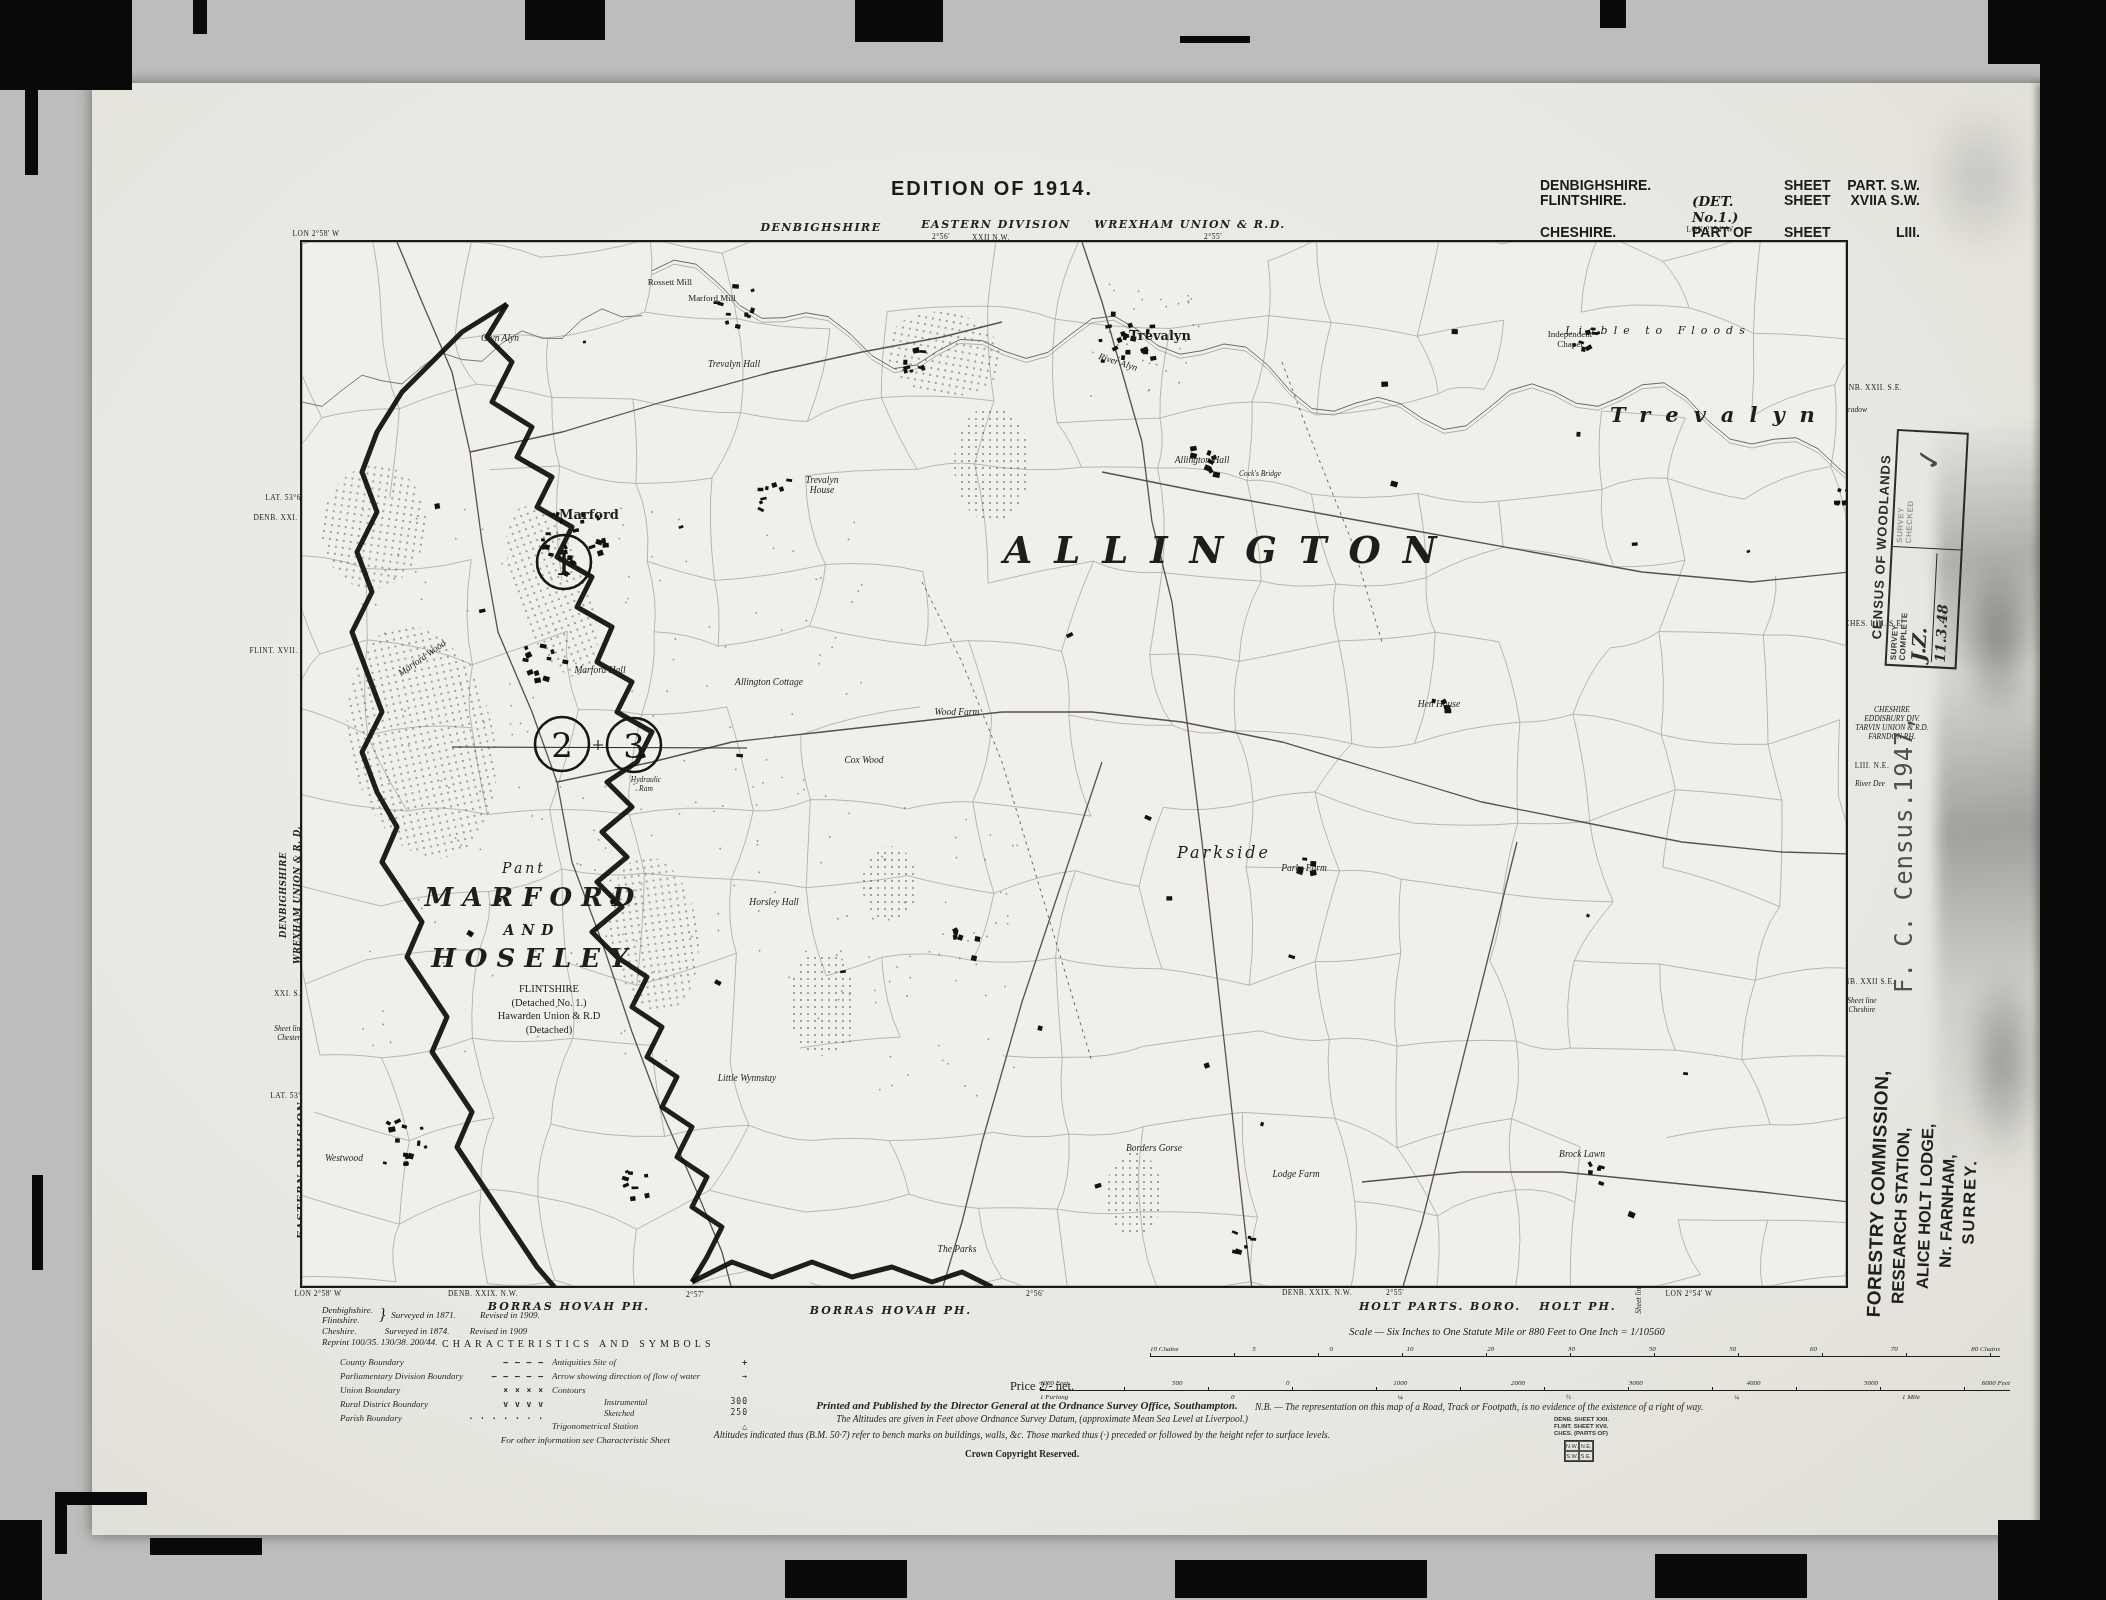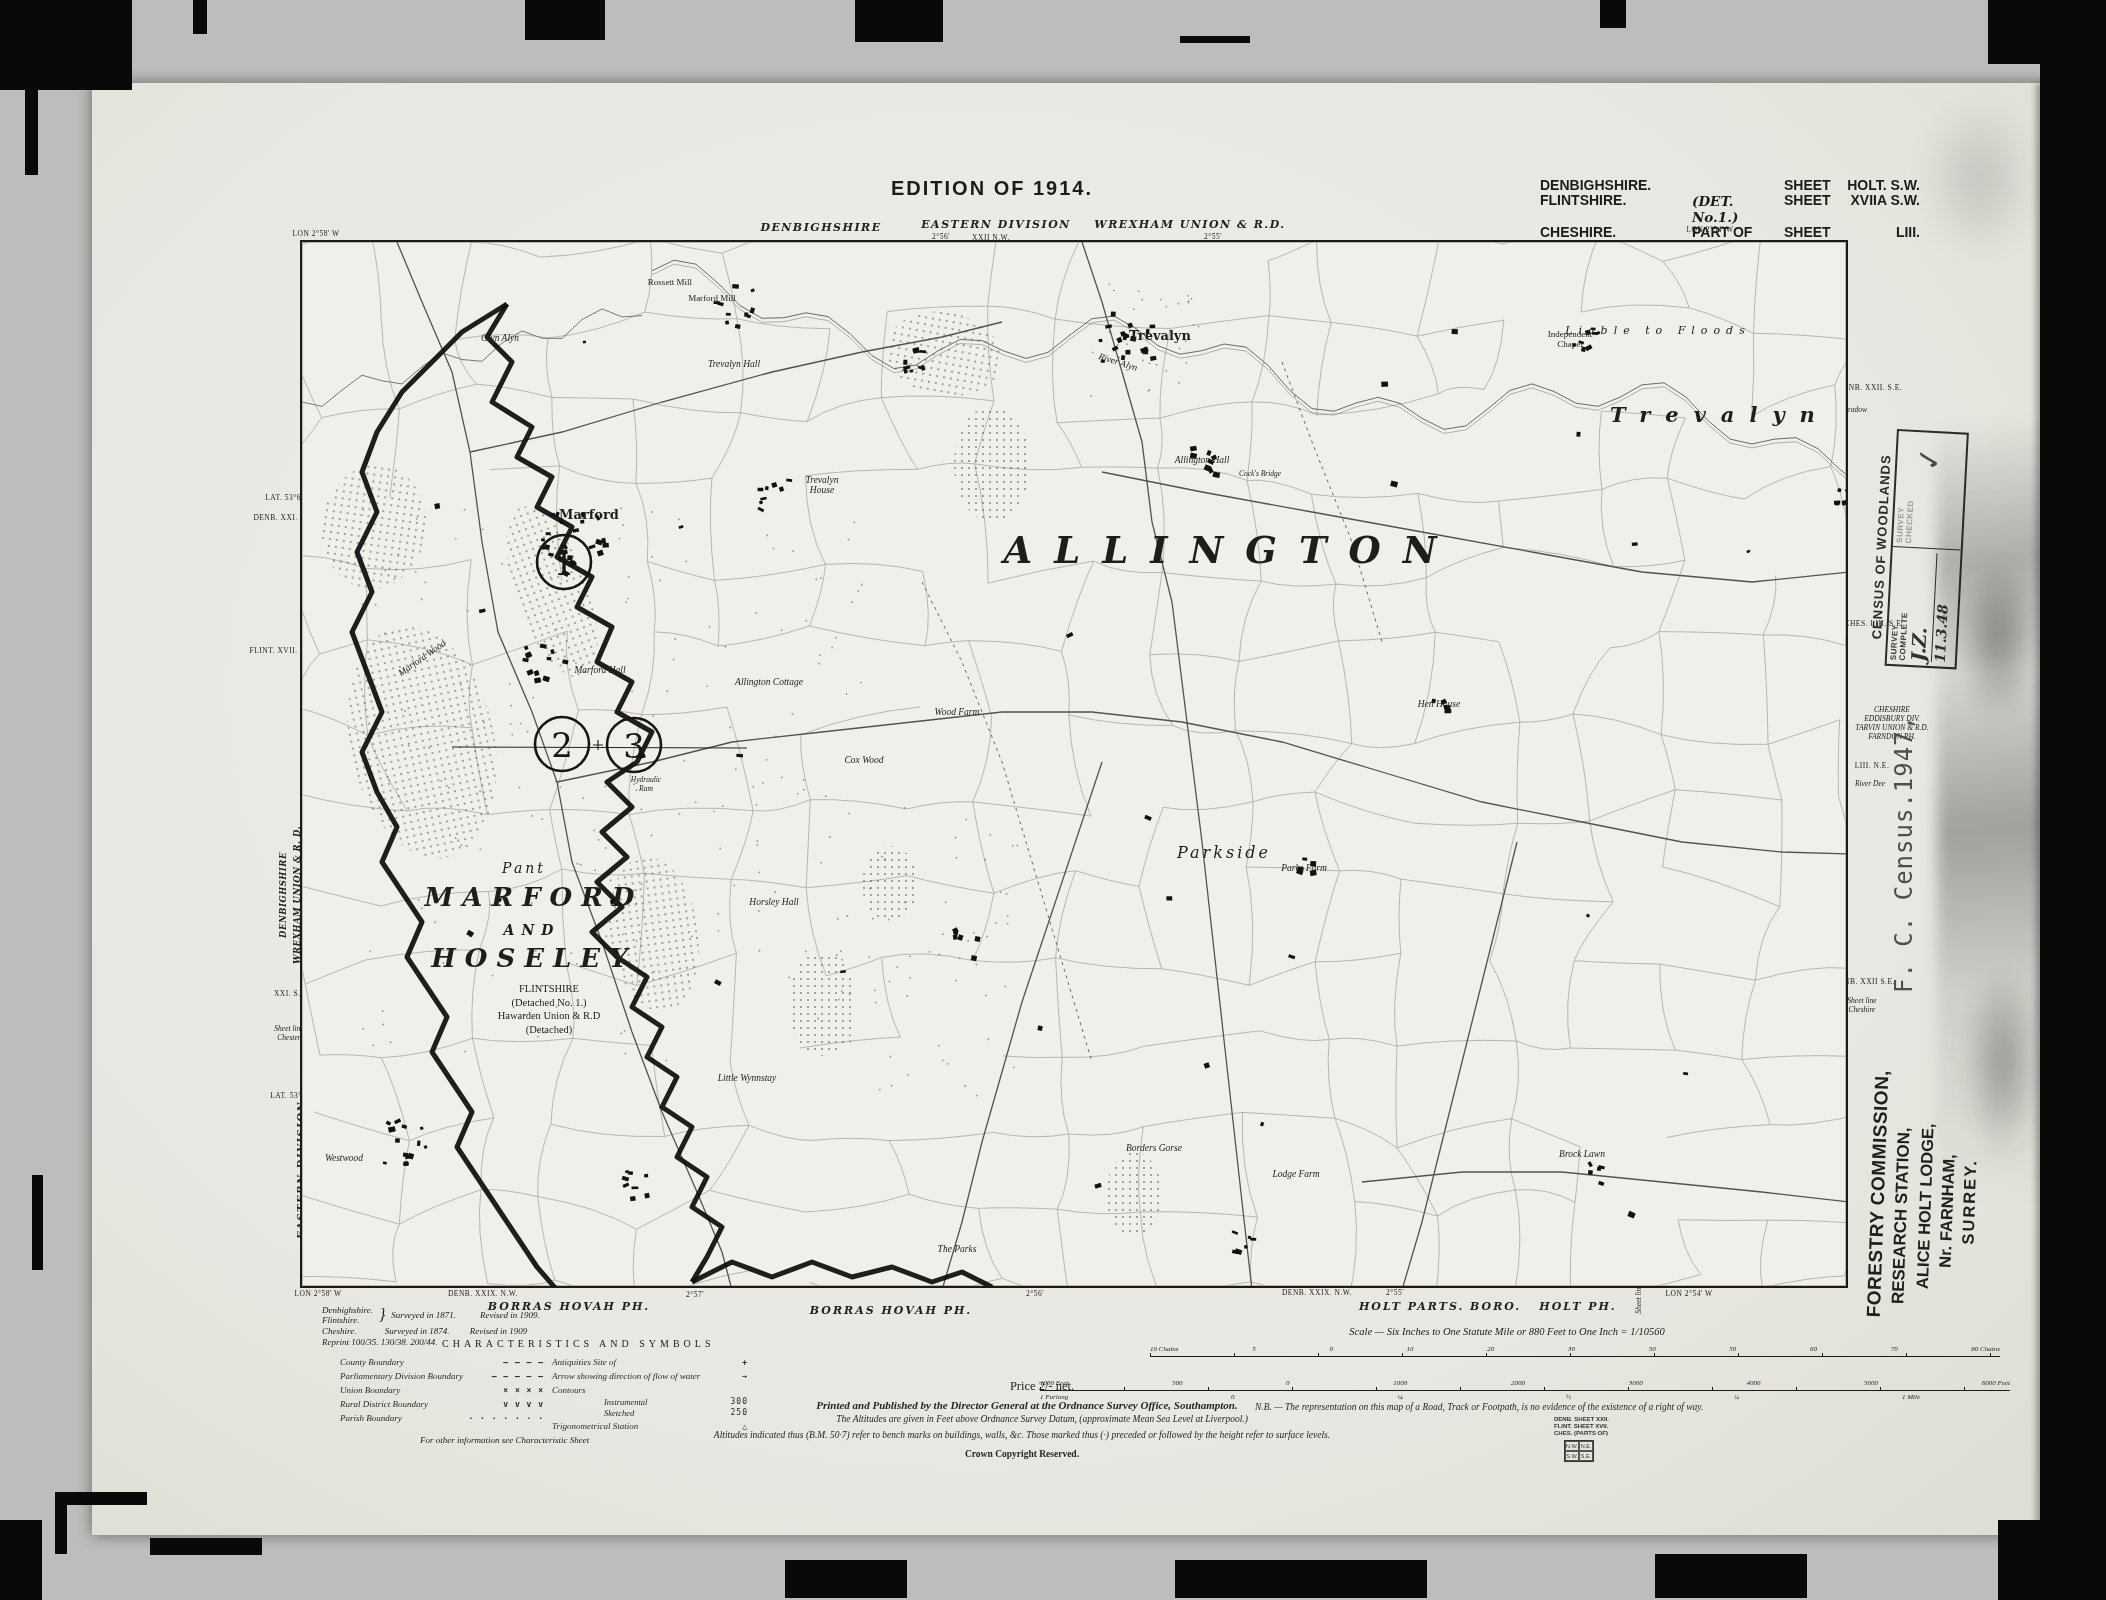--- a/index.html
+++ b/index.html
@@ -70,21 +70,21 @@
   .sn-cols { display:inline-block; }
   .sn-line { margin-top:1px; }
   #legend-title { position:absolute; left:350px; top:1255px; font:400 10px "Liberation Serif", serif; letter-spacing:4px; color:#1c1c1c; }
   #legend-left  { position:absolute; left:248px; top:1272px; width:204px; }
   #legend-right { position:absolute; left:460px; top:1272px; width:196px; }
   .lrow { display:flex; justify-content:space-between; align-items:center; height:14px; }
   .llab { font:italic 400 9px "Liberation Serif", serif; color:#2a2a2a; }
   .lsym { font:700 8px "DejaVu Sans Mono", monospace; color:#2a2a2a; letter-spacing:1px; }
   .lsub { display:flex; justify-content:space-between; padding-left:52px; height:11px; }
   .lsub .llab { font-size:8.5px; }
-  #legend-foot { position:absolute; left:328px; top:1352px; width:250px; text-align:left;
+  #legend-foot { position:absolute; left:328px; top:1352px; width:250px; text-align:right;
      font:italic 400 9px "Liberation Serif", serif; }
 
   #scale-title { position:absolute; left:1050px; top:1243px; width:730px; text-align:center;
      font:italic 400 10.5px "Liberation Serif", serif; }
   .sbar { position:absolute; }
   .slabels { display:flex; justify-content:space-between; font:italic 400 7px "Liberation Serif", serif; color:#222; }
   .sline { height:4px; border-bottom:1.6px solid #1c1c1c;
      background: repeating-linear-gradient(90deg, #1c1c1c 0 1px, transparent 1px 84px); }
 
   .fnote { position:absolute; text-align:center; color:#252525; }
@@ -132,21 +132,21 @@
 
 <div class="paper">
 
   <div class="edition">EDITION OF 1914.</div>
 
   <div class="sheet-info">
     <div class="si-row">
       <span class="si-county">DENBIGHSHIRE.</span>
       <span class="si-detail"></span>
       <span>SHEET</span>
-      <span class="si-num">HOLT. S.W.</span>
+      <span class="si-num">PART. S.W.</span>
     </div>
     <div class="si-row">
       <span class="si-county">FLINTSHIRE.</span>
       <span class="si-detail">(DET. No.1.)</span>
       <span>SHEET</span>
       <span class="si-num">XVIIA S.W.</span>
     </div>
     <div class="si-row">
       <span class="si-county">CHESHIRE.</span>
       <span class="si-detail">PART OF</span>

